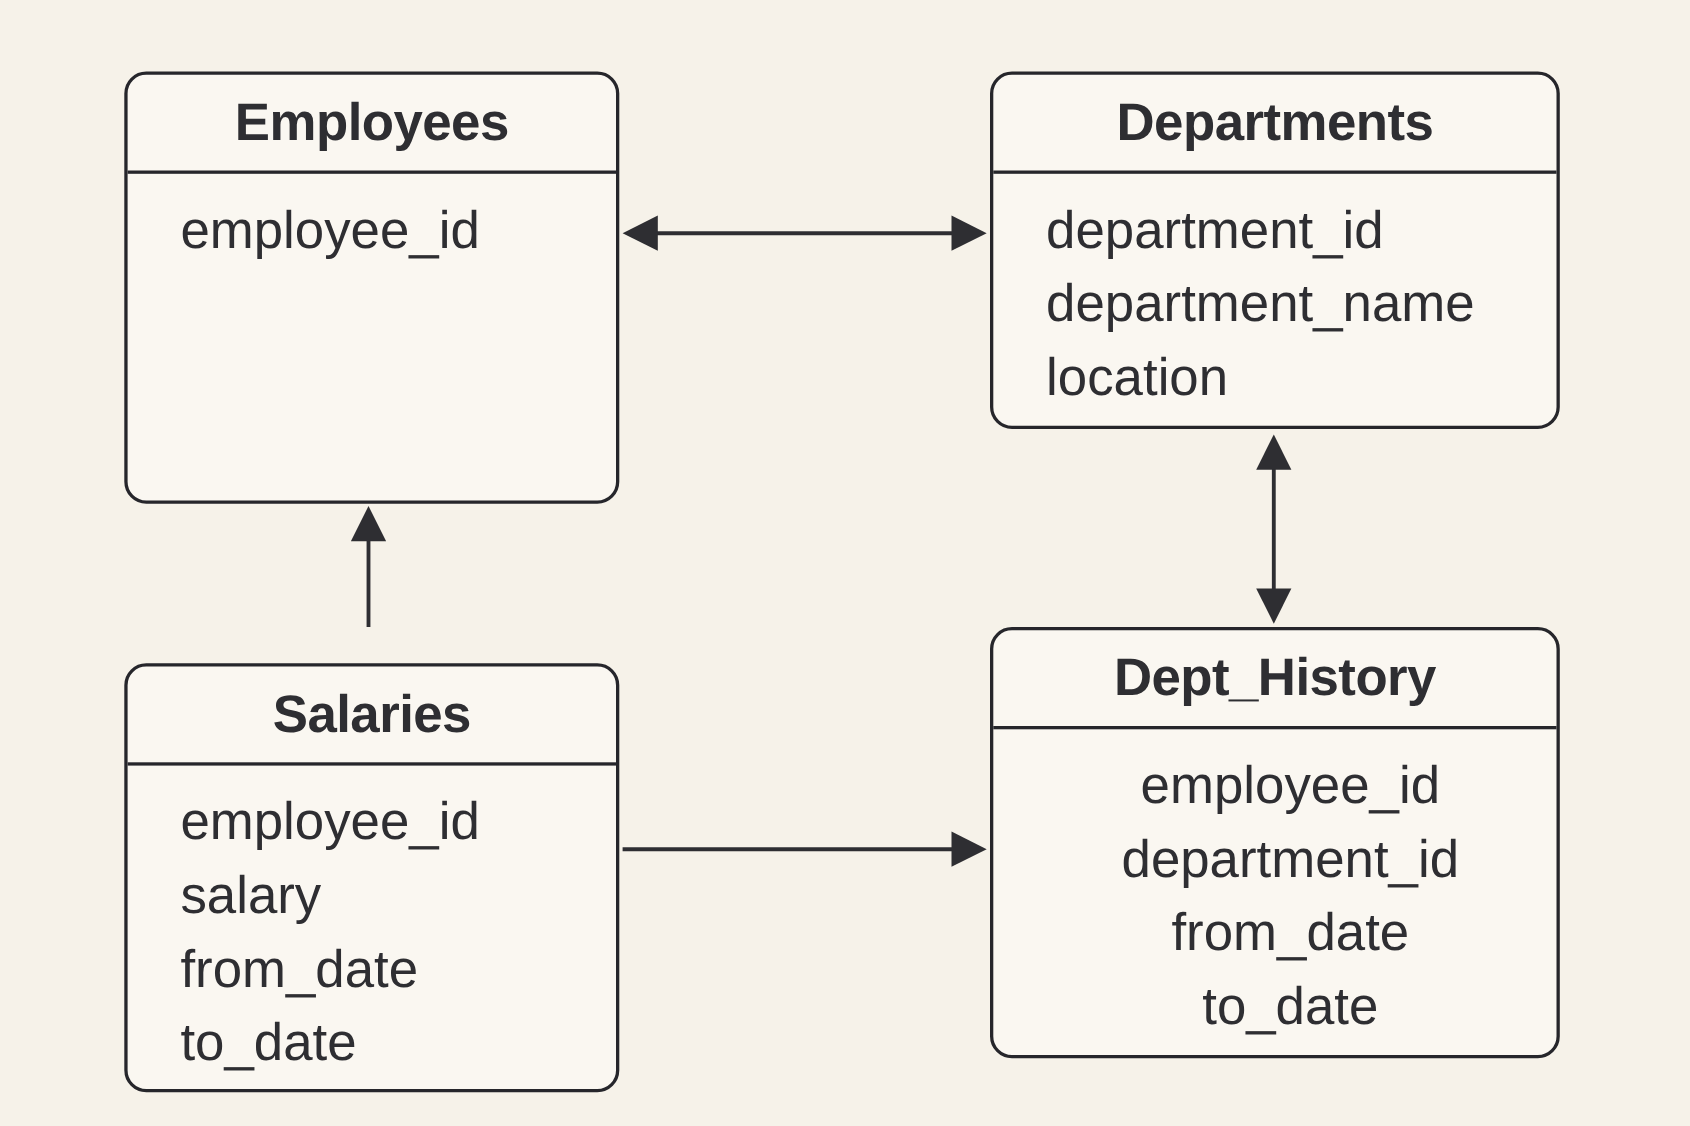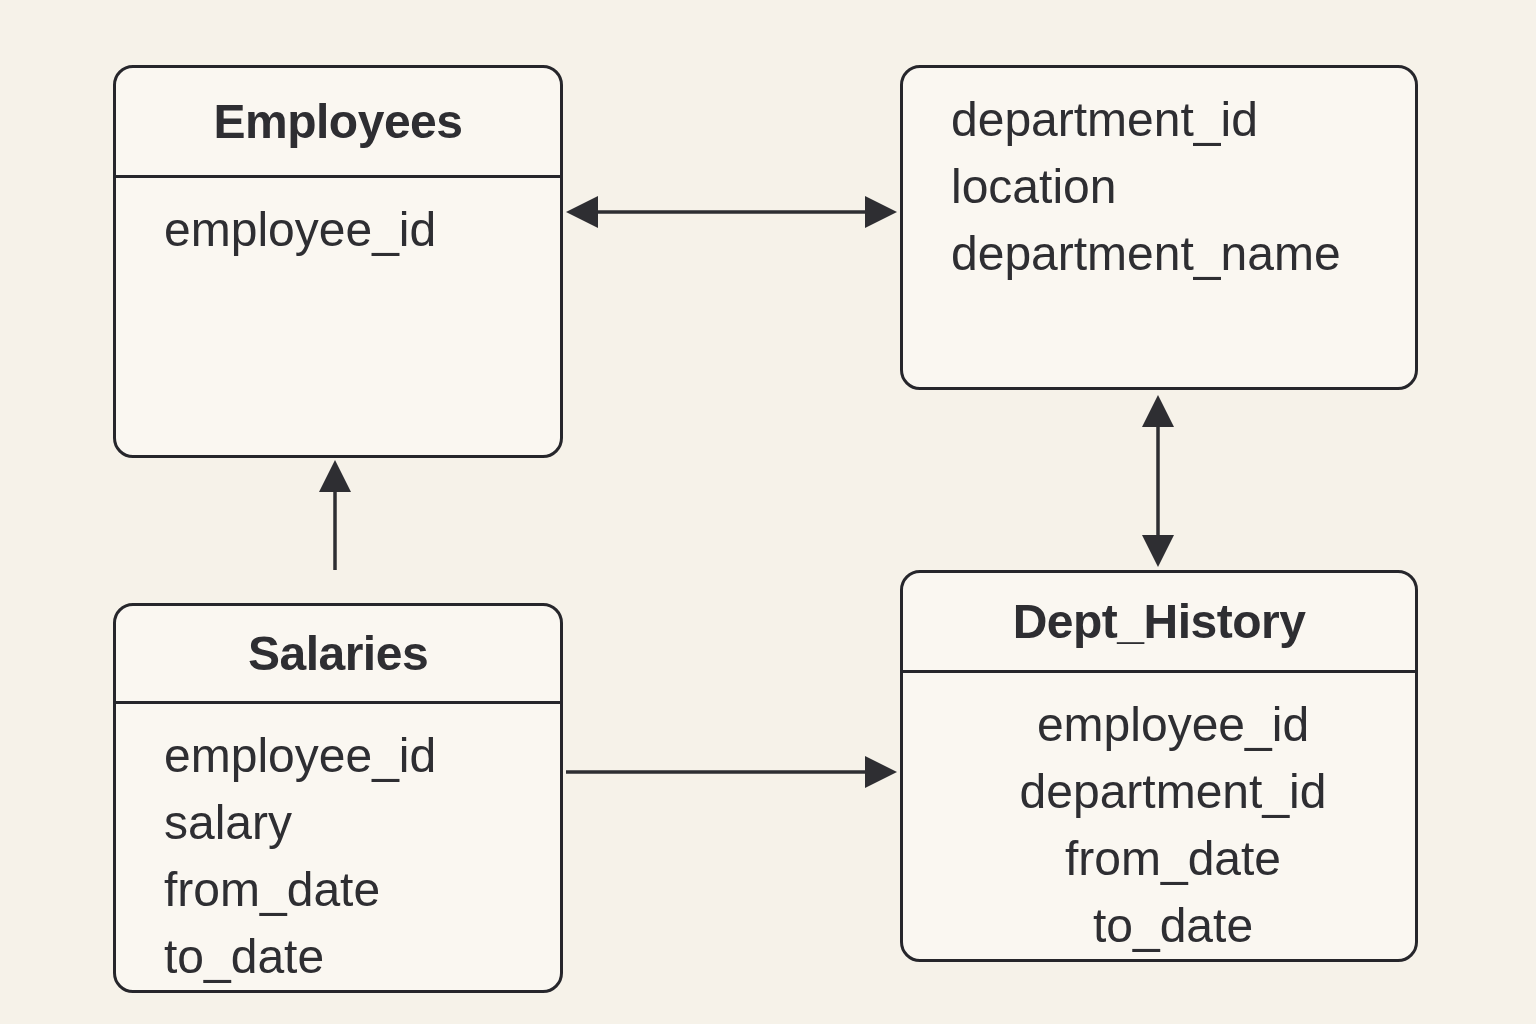--- a/index.html
+++ b/index.html
@@ -32,21 +32,21 @@
   .arrows polygon{fill:var(--arrow);}
   .table-box{
     position:absolute;
     background:var(--box-fill);
     border:3px solid var(--border);
     border-radius:20px;
     display:flex;
     flex-direction:column;
   }
   .table-title{
-    height:110px;
+    height:90px;
     display:flex;
     align-items:center;
     justify-content:center;
     font-size:48px;
     font-weight:700;
     letter-spacing:-0.5px;
     border-bottom:3px solid var(--border);
     color:var(--text);
   }
   .table-fields{
@@ -95,24 +95,25 @@
   </svg>
 
   <section class="table-box box-employees">
     <header class="table-title">Employees</header>
     <ul class="table-fields">
       <li>employee_id</li>
     </ul>
   </section>
 
   <section class="table-box box-departments">
+    <header class="table-title">Departments</header>
     <ul class="table-fields">
       <li>department_id</li>
+      <li>department_name</li>
       <li>location</li>
-      <li>department_name</li>
     </ul>
   </section>
 
   <section class="table-box box-salaries">
     <header class="table-title">Salaries</header>
     <ul class="table-fields">
       <li>employee_id</li>
       <li>salary</li>
       <li>from_date</li>
       <li>to_date</li>

